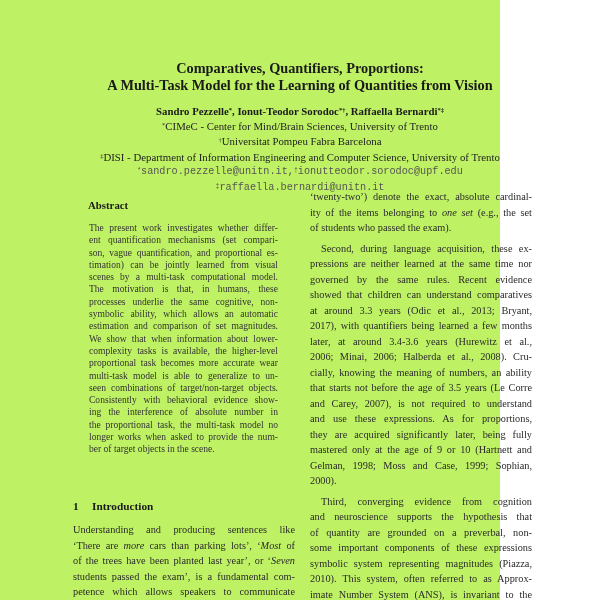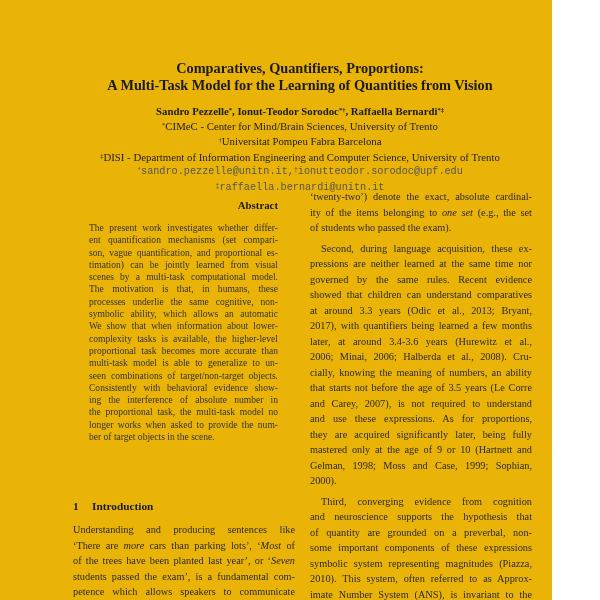--- a/index.html
+++ b/index.html
@@ -1,33 +1,33 @@
 <!DOCTYPE html>
 <html><head>
 <meta charset="utf-8">
 <style>
   html, body { margin: 0; padding: 0; background: #ffffff; }
   body { width: 600px; height: 600px; overflow: hidden; position: relative;
          font-family: "Liberation Serif", "DejaVu Serif", serif; color: #222; }
-  .page { position: absolute; left: 0; top: 0; width: 552px; height: 600px; background: #eab308; }
+  .page { position: absolute; left: 0; top: 0; width: 500px; height: 600px; background: #bef264; }
 
   .title { position: absolute; top: 60px; left: 0; width: 600px; text-align: center;
            font-weight: bold; font-size: 14.3px; line-height: 17px; color: #1a1a1a; }
   .authors { position: absolute; top: 104px; left: 0; width: 600px; text-align: center;
              font-weight: bold; font-size: 10.8px; line-height: 14px; color: #1a1a1a; }
   .affil { position: absolute; left: 0; width: 600px; text-align: center;
            font-size: 10.8px; line-height: 14px; color: #222; }
   .affil1 { top: 119px; } .affil2 { top: 134px; } .affil3 { top: 150px; }
   .email { position: absolute; left: 0; width: 600px; text-align: center;
            font-family: "Liberation Mono", "DejaVu Sans Mono", monospace;
            font-size: 10.2px; line-height: 14px; color: #555; }
   .email1 { top: 165px; } .email2 { top: 181px; }
   sup { font-size: 6.5px; vertical-align: top; position: relative; top: -1px; }
 
-  .abstract-head { position: absolute; top: 198px; left: 88px; width: 190px; text-align: right;
+  .abstract-head { position: absolute; top: 198px; left: 88px; width: 190px; text-align: left;
                    font-weight: bold; font-size: 10.8px; line-height: 14px; color: #1a1a1a; }
   .abstract-body { position: absolute; top: 222px; left: 89px; width: 189px;
                    font-size: 9.55px; line-height: 12.3px; text-align: justify; color: #333; }
   .abstract-body .ln { display: block; text-align: justify; text-align-last: justify; white-space: nowrap; }
   .abstract-body .ln.last { text-align-last: left; }
 
   .sec-head { position: absolute; top: 499px; left: 73px; font-weight: bold; font-size: 11.3px;
               line-height: 14px; color: #1a1a1a; }
   .sec-head .num { display: inline-block; width: 19px; }
 
@@ -66,23 +66,24 @@
   <div class="abstract-head">Abstract</div>
   <div class="abstract-body" id="abstract-body">
       <span class="ln">The present work investigates whether differ-</span>
       <span class="ln">ent quantification mechanisms (set compari-</span>
       <span class="ln">son, vague quantification, and proportional es-</span>
       <span class="ln">timation) can be jointly learned from visual</span>
       <span class="ln">scenes by a multi-task computational model.</span>
       <span class="ln">The motivation is that, in humans, these</span>
       <span class="ln">processes underlie the same cognitive, non-</span>
       <span class="ln">symbolic ability, which allows an automatic</span>
+      <span class="ln">estimation and comparison of set magnitudes.</span>
       <span class="ln">We show that when information about lower-</span>
       <span class="ln">complexity tasks is available, the higher-level</span>
-      <span class="ln">proportional task becomes more accurate than</span>
+      <span class="ln">proportional task becomes more accurate wear</span>
       <span class="ln">multi-task model is able to generalize to un-</span>
       <span class="ln">seen combinations of target/non-target objects.</span>
       <span class="ln">Consistently with behavioral evidence show-</span>
       <span class="ln">ing the interference of absolute number in</span>
       <span class="ln">the proportional task, the multi-task model no</span>
       <span class="ln">longer works when asked to provide the num-</span>
       <span class="ln last">ber of target objects in the scene.</span>
     </div>
 
   <div class="sec-head"><span class="num">1</span><span>Introduction</span></div>

